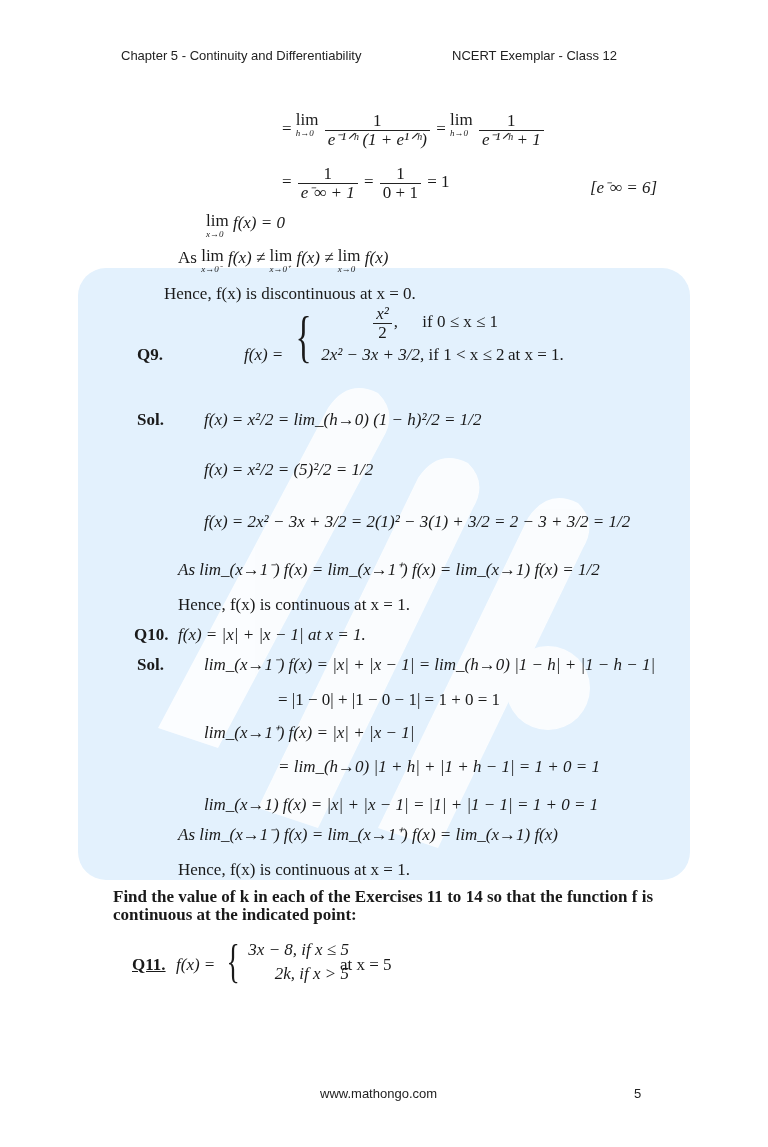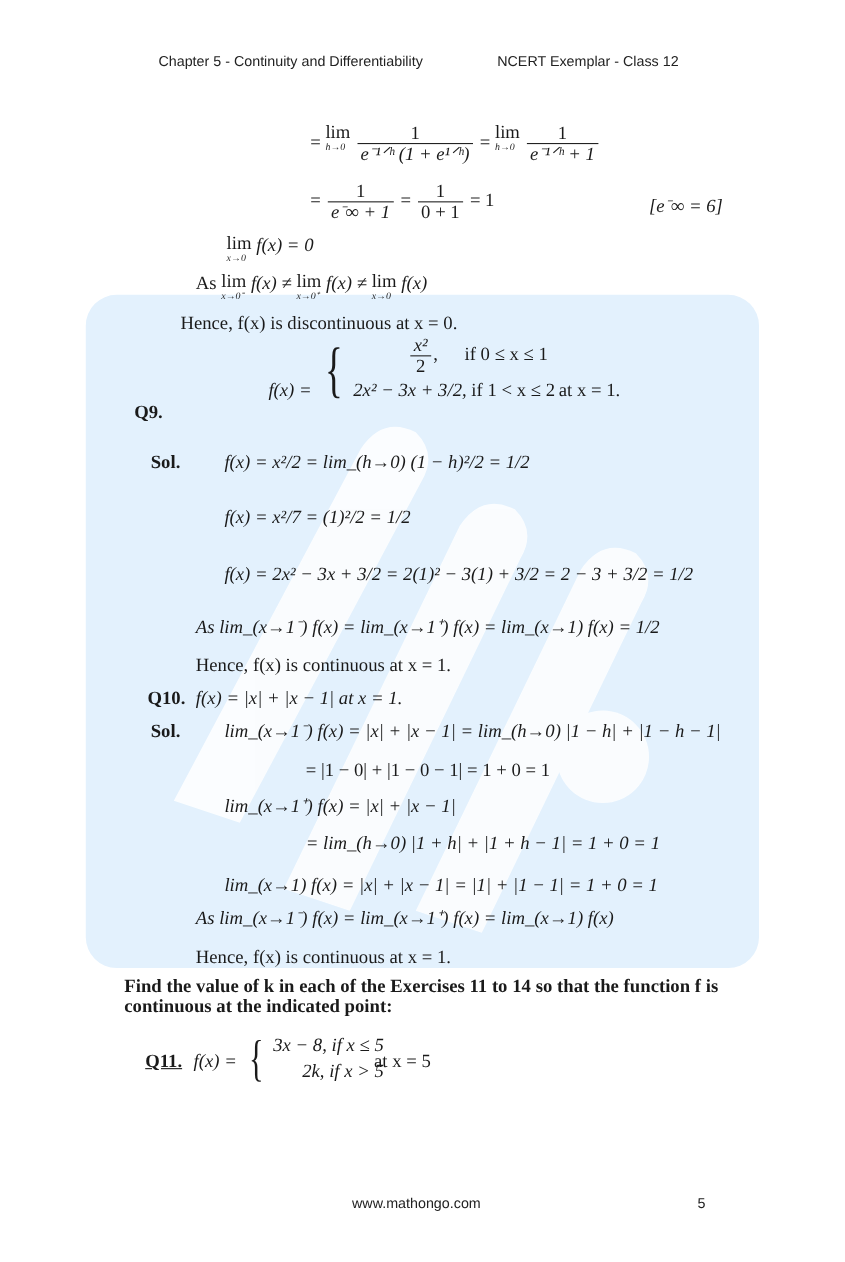--- a/index.html
+++ b/index.html
@@ -16,21 +16,21 @@
   .lim .sub { display:block; font-size:9px; font-style:italic; line-height:10px; }
   .frac { display:inline-block; text-align:center; vertical-align:middle; line-height:18px; margin:0 2px; }
   .frac .num { display:block; border-bottom:1px solid #222; padding:0 3px; }
   .frac .den { display:block; padding:0 3px; }
   .brace { display:inline-block; font-size:56px; line-height:56px; vertical-align:middle; font-weight:100; transform:scaleX(0.6); }
   .cases { display:inline-block; vertical-align:middle; line-height:26px; }
 </style>
 </head>
 <body>
 
-<div class="hdr" style="left:144px;top:48px;">Chapter 5 - Continuity and Differentiability</div>
+<div class="hdr" style="left:121px;top:48px;">Chapter 5 - Continuity and Differentiability</div>
 <div class="hdr" style="left:452px;top:48px;">NCERT Exemplar - Class 12</div>
 
 <div class="panel">
   <svg class="wm" width="612" height="612" viewBox="0 0 612 612">
     <g fill="#ffffff" opacity="0.85">
       <path d="M 80 460 L 250 140 Q 270 110 300 125 Q 320 145 305 170 L 140 480 Z"></path>
       <path d="M 180 540 L 340 210 Q 360 180 390 195 Q 410 215 395 240 L 240 560 Z"></path>
       <path d="M 300 560 L 450 250 Q 470 220 500 235 Q 520 255 505 280 L 360 580 Z"></path>
       <circle cx="470" cy="420" r="42"></circle>
     </g>
@@ -65,40 +65,40 @@
   <span class="lim">lim<span class="sub">x→0⁻</span></span>
   <span class="it">f(x) ≠</span>
   <span class="lim">lim<span class="sub">x→0⁺</span></span>
   <span class="it">f(x) ≠</span>
   <span class="lim">lim<span class="sub">x→0</span></span>
   <span class="it">f(x)</span>
 </div>
 
 <div class="ln" style="left:164px;top:284px;">Hence, f(x) is discontinuous at x = 0.</div>
 
-<div class="ln b" style="left:122px;top:345px;margin-top:20px;">Q9.</div>
+<div class="ln b" style="left:137px;top:345px;">Q9.</div>
 <div class="ln it" style="left:244px;top:345px;">f(x) =</div>
 <div class="ln" style="left:290px;top:305px;">
   <span class="brace">{</span>
   <span class="cases">
     <span style="display:block;padding-left:50px;">
       <span class="frac"><span class="num it">x²</span><span class="den">2</span></span>,
       <span style="margin-left:20px;">if 0 ≤ x ≤ 1</span>
     </span>
     <span style="display:block;">
       <span class="it">2x² − 3x + 3/2,</span>
       <span>if 1 &lt; x ≤ 2</span>
     </span>
   </span>
 </div>
 <div class="ln" style="left:508px;top:345px;">at x = 1.</div>
 
 <div class="ln b" style="left:137px;top:410px;">Sol.</div>
 <div class="ln it" style="left:204px;top:410px;">f(x) = x²/2 = lim_(h→0) (1 − h)²/2 = 1/2</div>
-<div class="ln it" style="left:204px;top:460px;">f(x) = x²/7 = (1)²/2 = 1/2</div>
+<div class="ln it" style="left:204px;top:460px;">f(x) = x²/2 = (5)²/2 = 1/2</div>
 <div class="ln it" style="left:204px;top:512px;">f(x) = 2x² − 3x + 3/2 = 2(1)² − 3(1) + 3/2 = 2 − 3 + 3/2 = 1/2</div>
 <div class="ln it" style="left:178px;top:560px;">As lim_(x→1⁻) f(x) = lim_(x→1⁺) f(x) = lim_(x→1) f(x) = 1/2</div>
 <div class="ln" style="left:178px;top:595px;">Hence, f(x) is continuous at x = 1.</div>
 
 <div class="ln b" style="left:134px;top:625px;">Q10.</div>
 <div class="ln it" style="left:178px;top:625px;">f(x) = |x| + |x − 1|   at   x = 1.</div>
 <div class="ln b" style="left:137px;top:655px;">Sol.</div>
 <div class="ln it" style="left:204px;top:655px;">lim_(x→1⁻) f(x) = |x| + |x − 1| = lim_(h→0) |1 − h| + |1 − h − 1|</div>
 <div class="ln" style="left:278px;top:690px;">= |1 − 0| + |1 − 0 − 1| = 1 + 0 = 1</div>
 <div class="ln it" style="left:204px;top:723px;">lim_(x→1⁺) f(x) = |x| + |x − 1|</div>

